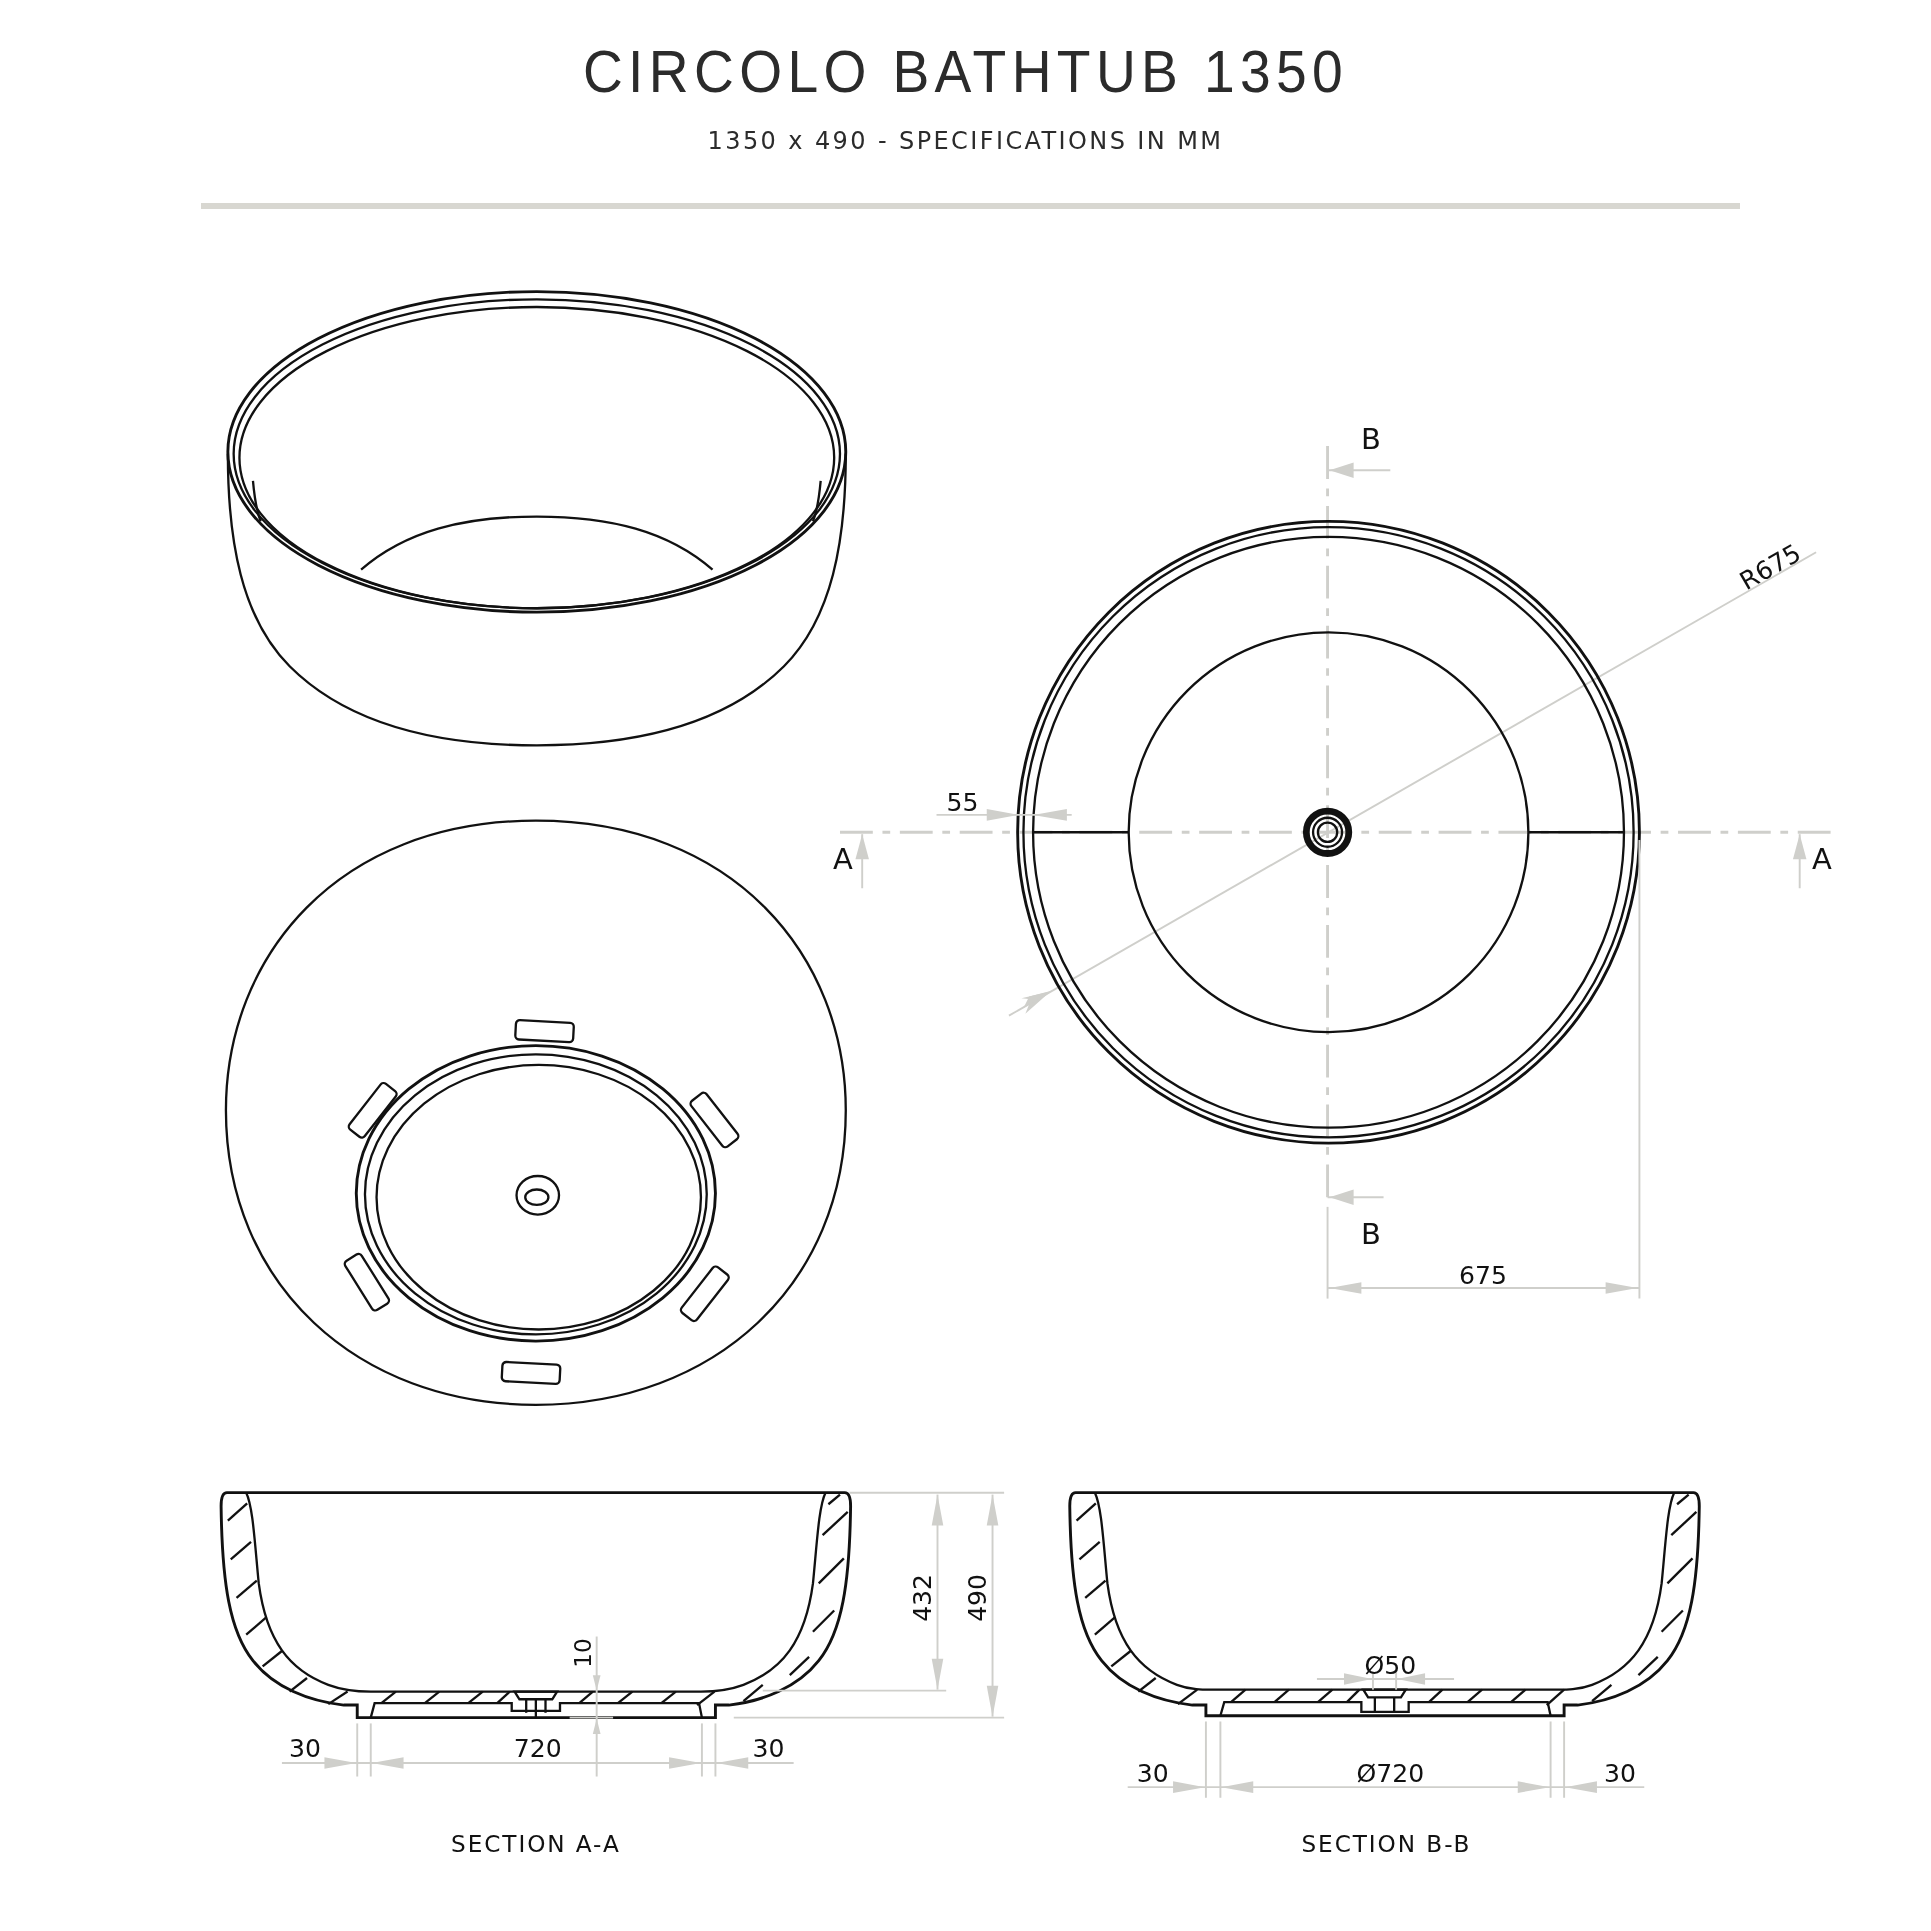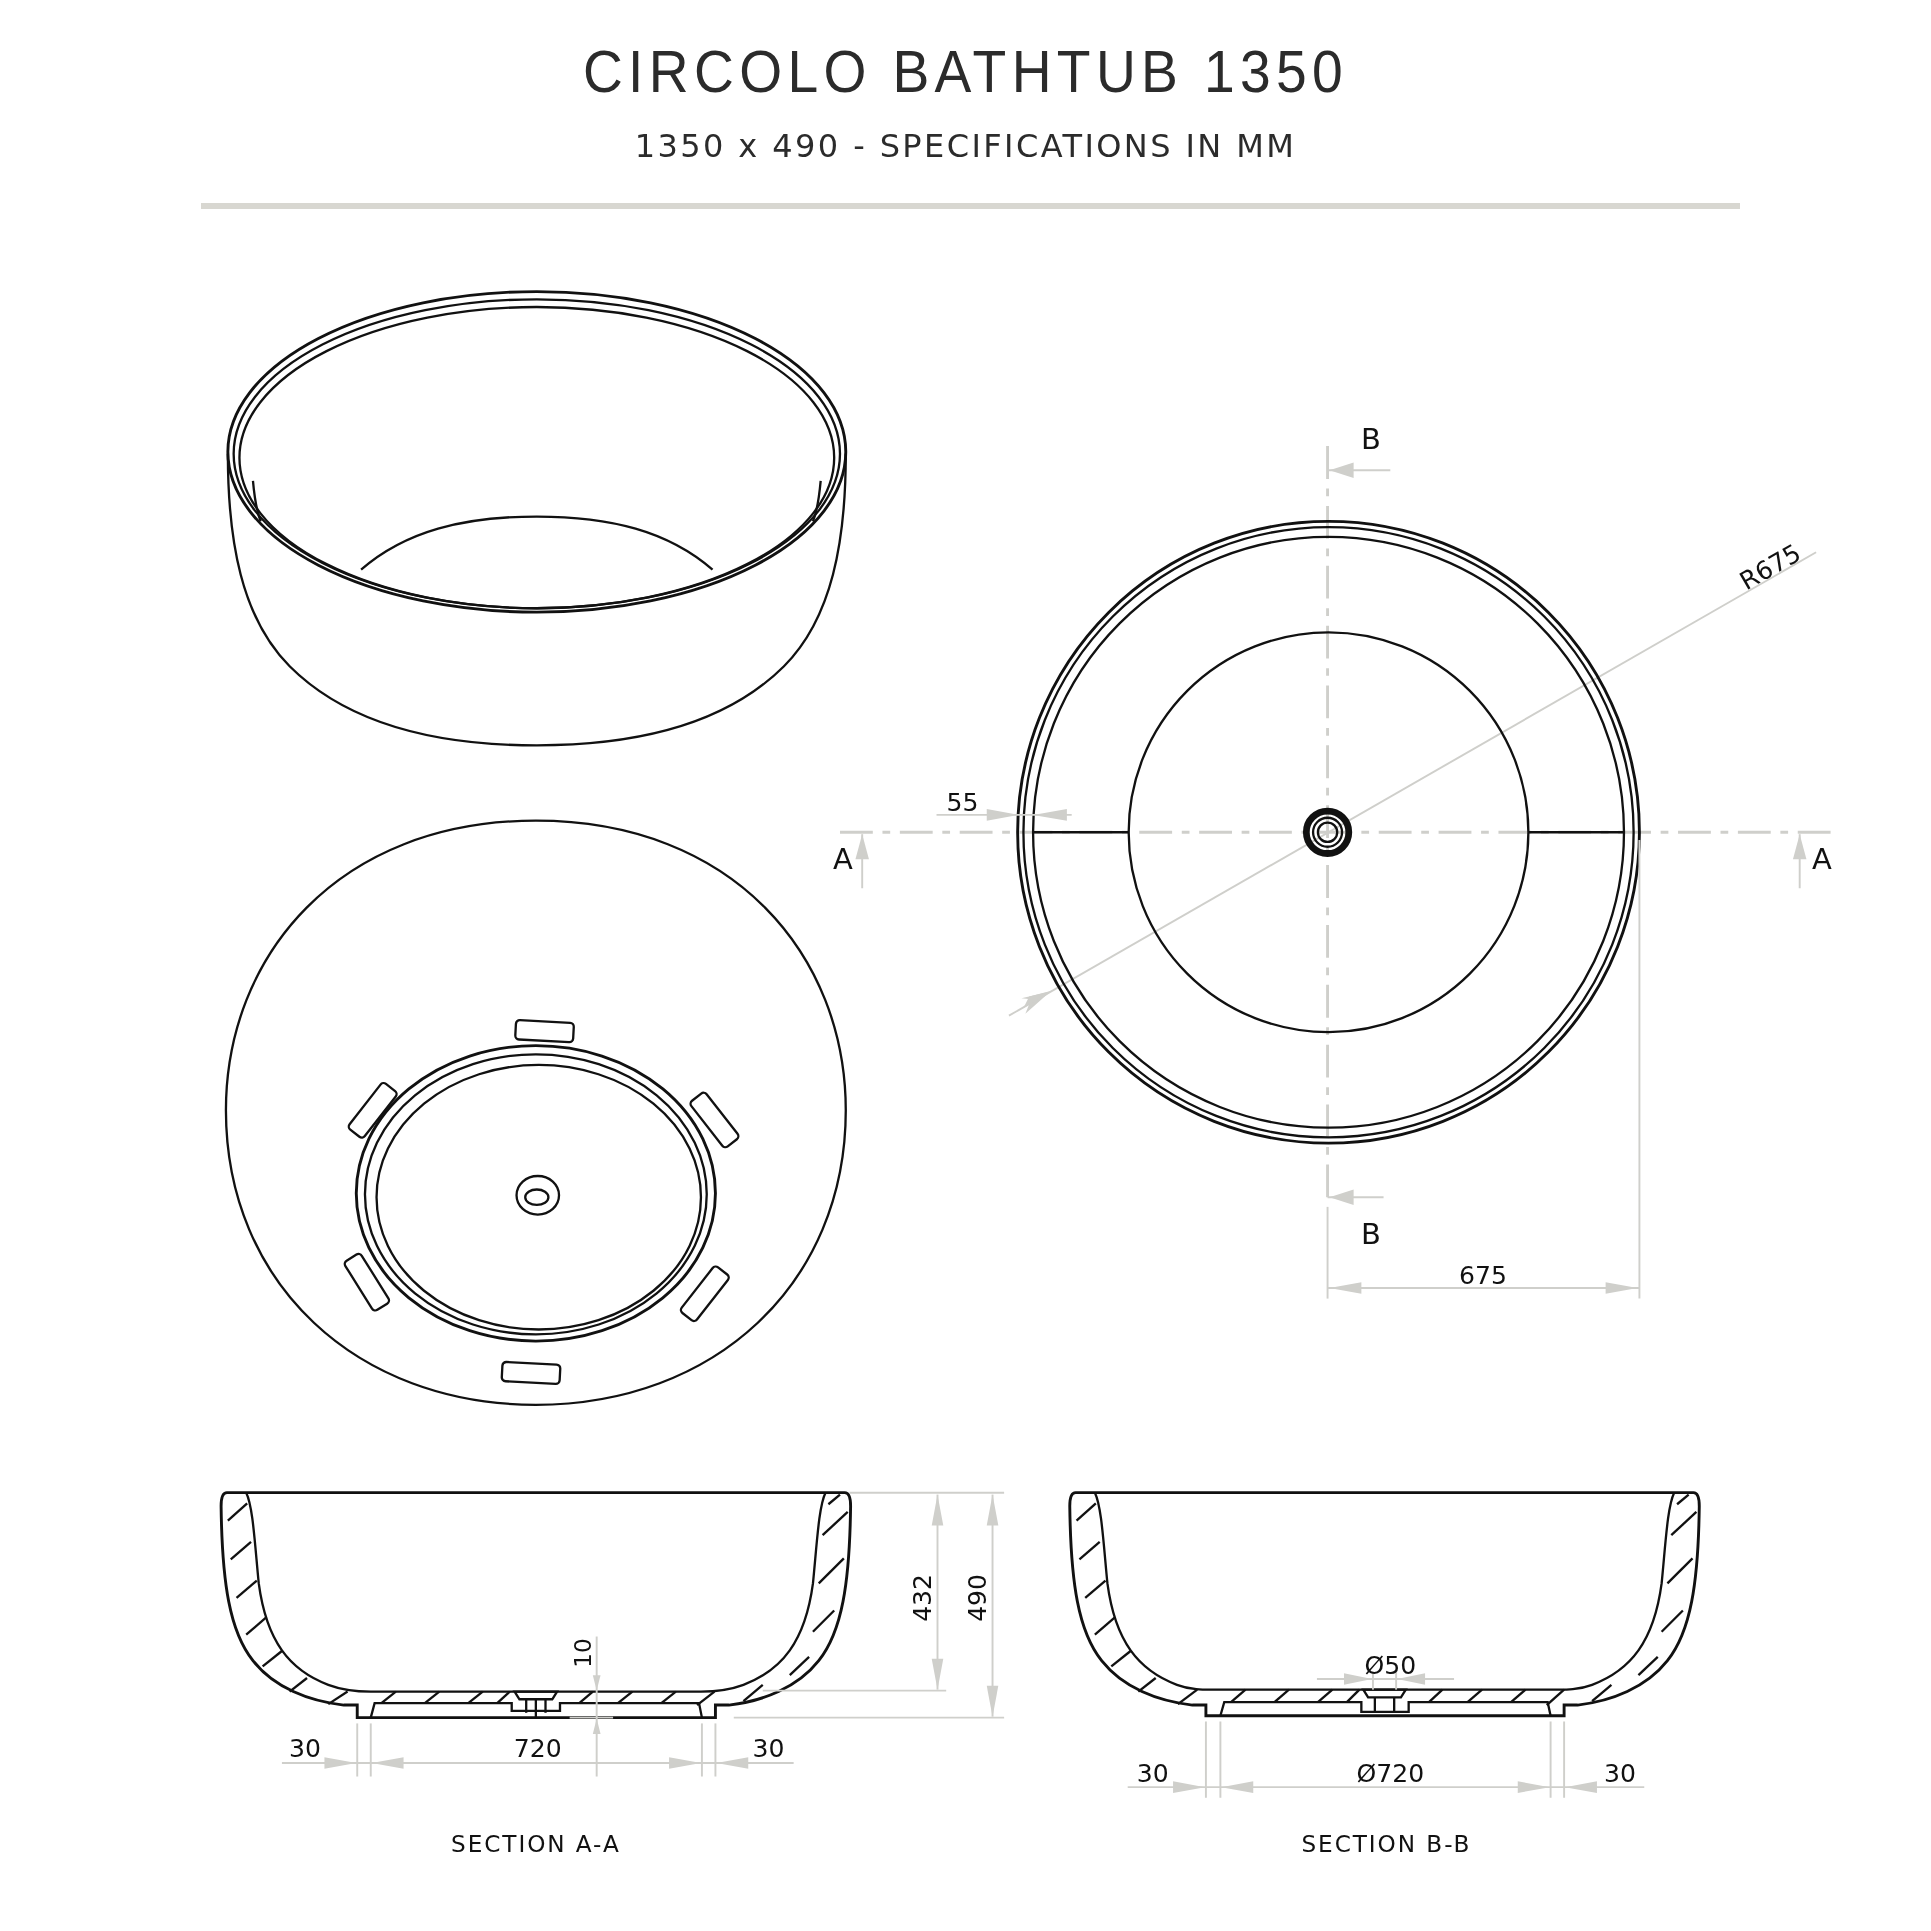--- a/index.html
+++ b/index.html
@@ -4,21 +4,21 @@
   <style>
     html, body { margin: 0; padding: 0; background: #ffffff; }
     body { width: 1931px; height: 1931px; position: relative; overflow: hidden; font-family: "DejaVu Sans", sans-serif; }
     .title {
       position: absolute; left: 0; width: 1931px; top: 37px; text-align: center;
       font-family: "Liberation Sans", sans-serif; font-size: 60px; letter-spacing: 5.8px;
       color: #2b2b2b; font-weight: 400; transform: scaleX(0.92);
     }
     .subtitle {
       position: absolute; left: 0; width: 1931px; top: 127px; text-align: center;
-      font-family: "DejaVu Sans", sans-serif; font-size: 32px; letter-spacing: 2.4px; color: #2b2b2b;
+      font-family: "DejaVu Sans", sans-serif; font-size: 24px; letter-spacing: 2.4px; color: #2b2b2b;
     }
     .rule { position: absolute; left: 201px; top: 203px; width: 1539px; height: 5.8px; background: #d8d7d1; }
     svg.drawing { position: absolute; left: 0; top: 0; }
     .lbl { font-family: "DejaVu Sans", sans-serif; fill: #111; }
     .ln { fill: none; stroke: #111; stroke-width: 3; }
     .ln2 { fill: none; stroke: #111; stroke-width: 2.4; }
     .dim { fill: none; stroke: #cfcfcb; stroke-width: 2; }
     .ctr { fill: none; stroke: #cfcfcb; stroke-width: 3; stroke-dasharray: 34 10 8 10; }
     .arr { fill: #cfcfcb; stroke: none; }
     .hatch { stroke: #111; stroke-width: 2.4; }

